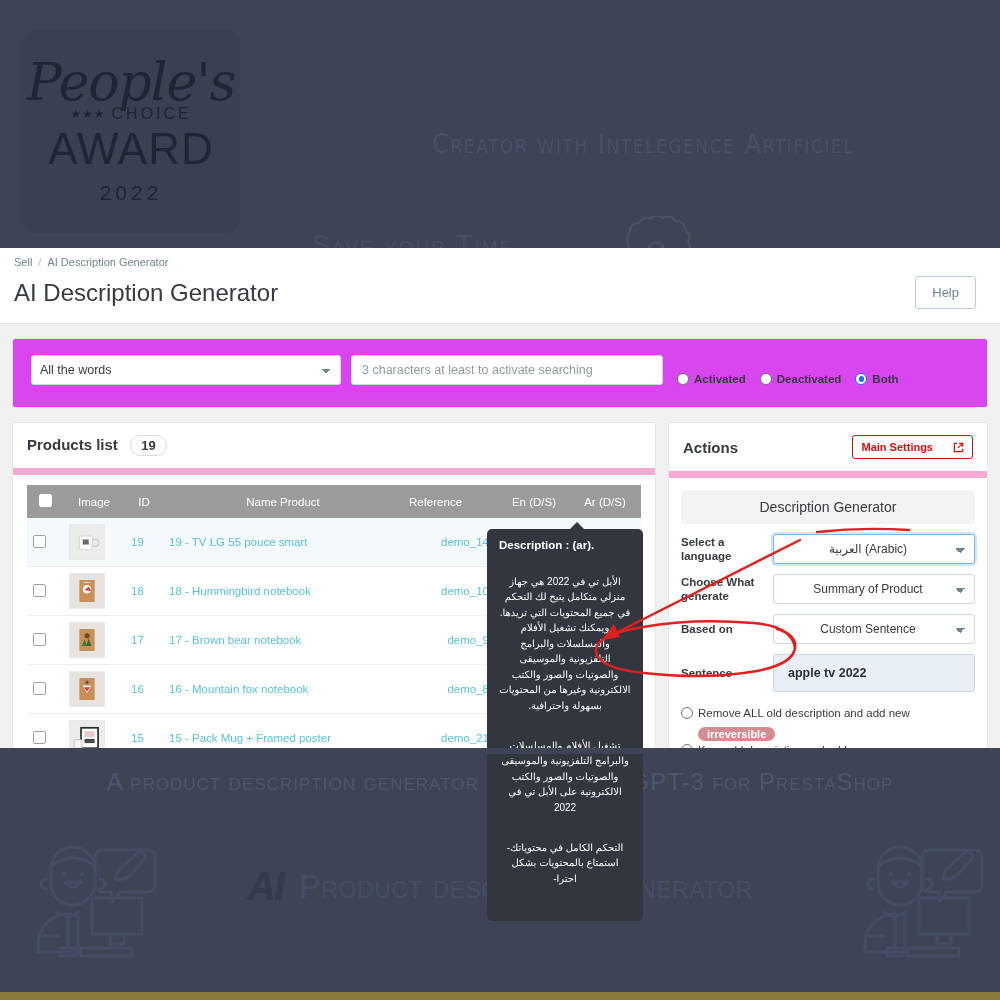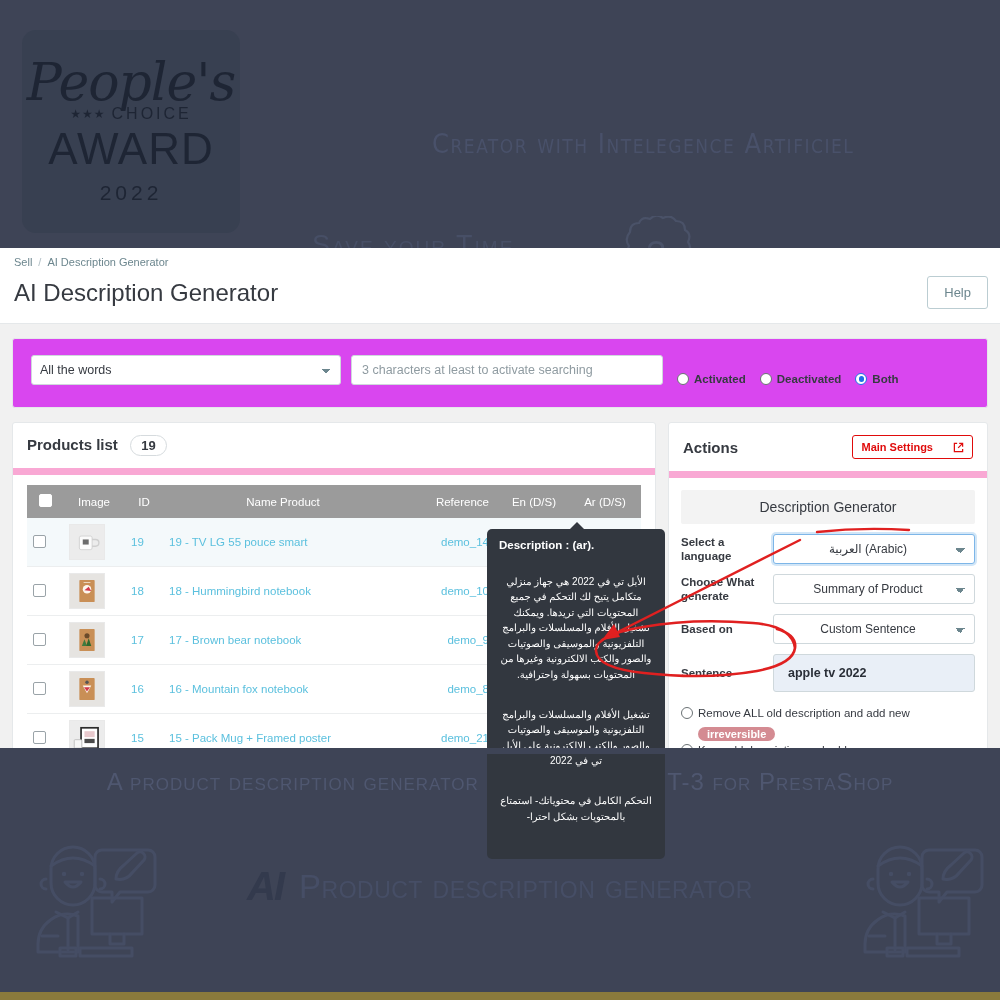--- a/index.html
+++ b/index.html
@@ -103,21 +103,21 @@
   .illus.left  { left: 18px;  top: 824px; }
   .illus.right { left: 845px; top: 824px; }
   .illus svg { width: 100%; height: 100%; }
 
   
   .ps-window {
     position: absolute; left: 0; top: 248px; width: 1000px; height: 500px;
     background: #f1f1f1; overflow: hidden;
   }
   .ps-header {
-    background: #fff; padding: 8px 12px 14px 12px;
+    background: #fff; padding: 8px 24px 14px 12px;
     border-bottom: 1px solid #e5e8ea;
   }
   .breadcrumb {
     font-size: 11px; color: #6c868e; display: flex; gap: 6px; align-items: center;
     padding-left: 2px;
   }
   .breadcrumb .sep { color: #b3c0c6; }
   .breadcrumb a { color: #6c868e; text-decoration: none; }
   .header-row {
     display: flex; align-items: center; justify-content: space-between;
@@ -216,21 +216,21 @@
   .dots { display: flex; gap: 5px; justify-content: center; }
   .dot {
     width: 11px; height: 11px; border-radius: 50%;
     background: radial-gradient(circle at 35% 30%, #bde26a, #7ab72c 70%);
     border: 1px solid #6fa626;
   }
   .tbl-wrap { padding: 10px 14px 0 14px; }
 
   
   .tooltip {
-    position: absolute; left: 487px; top: 529px; width: 178px;
+    position: absolute; left: 487px; top: 529px; width: 156px;
     background: #32373f; color: #fff; border-radius: 5px;
     padding: 10px 12px; z-index: 40;
   }
   .tooltip::before {
     content: ""; position: absolute; left: 82px; top: -7px;
     border-left: 8px solid transparent; border-right: 8px solid transparent;
     border-bottom: 8px solid #32373f;
   }
   .tt-title { font-size: 11.5px; font-weight: bold; margin-bottom: 7px; }
   .tt-body {
@@ -371,21 +371,21 @@
                 <col style="width:96px">
                 <col style="width:70px">
                 <col style="width:72px">
             </colgroup>
             <thead>
               <tr>
                 <th><span class="cb"></span></th>
                 <th>Image</th>
                 <th>ID</th>
                 <th>Name Product</th>
-                <th style="text-align:right;padding-right:10px">Reference</th>
+                <th style="text-align:left;padding-right:10px">Reference</th>
                 <th style="text-align:center">En (D/S)</th>
                 <th style="text-align:center">Ar (D/S)</th>
               </tr>
             </thead>
             <tbody>
                 <tr class="row-hl">
                   <td><span class="cb"></span></td>
                   <td>
                     <span class="thumb">
                       <svg viewBox="0 0 40 40">

